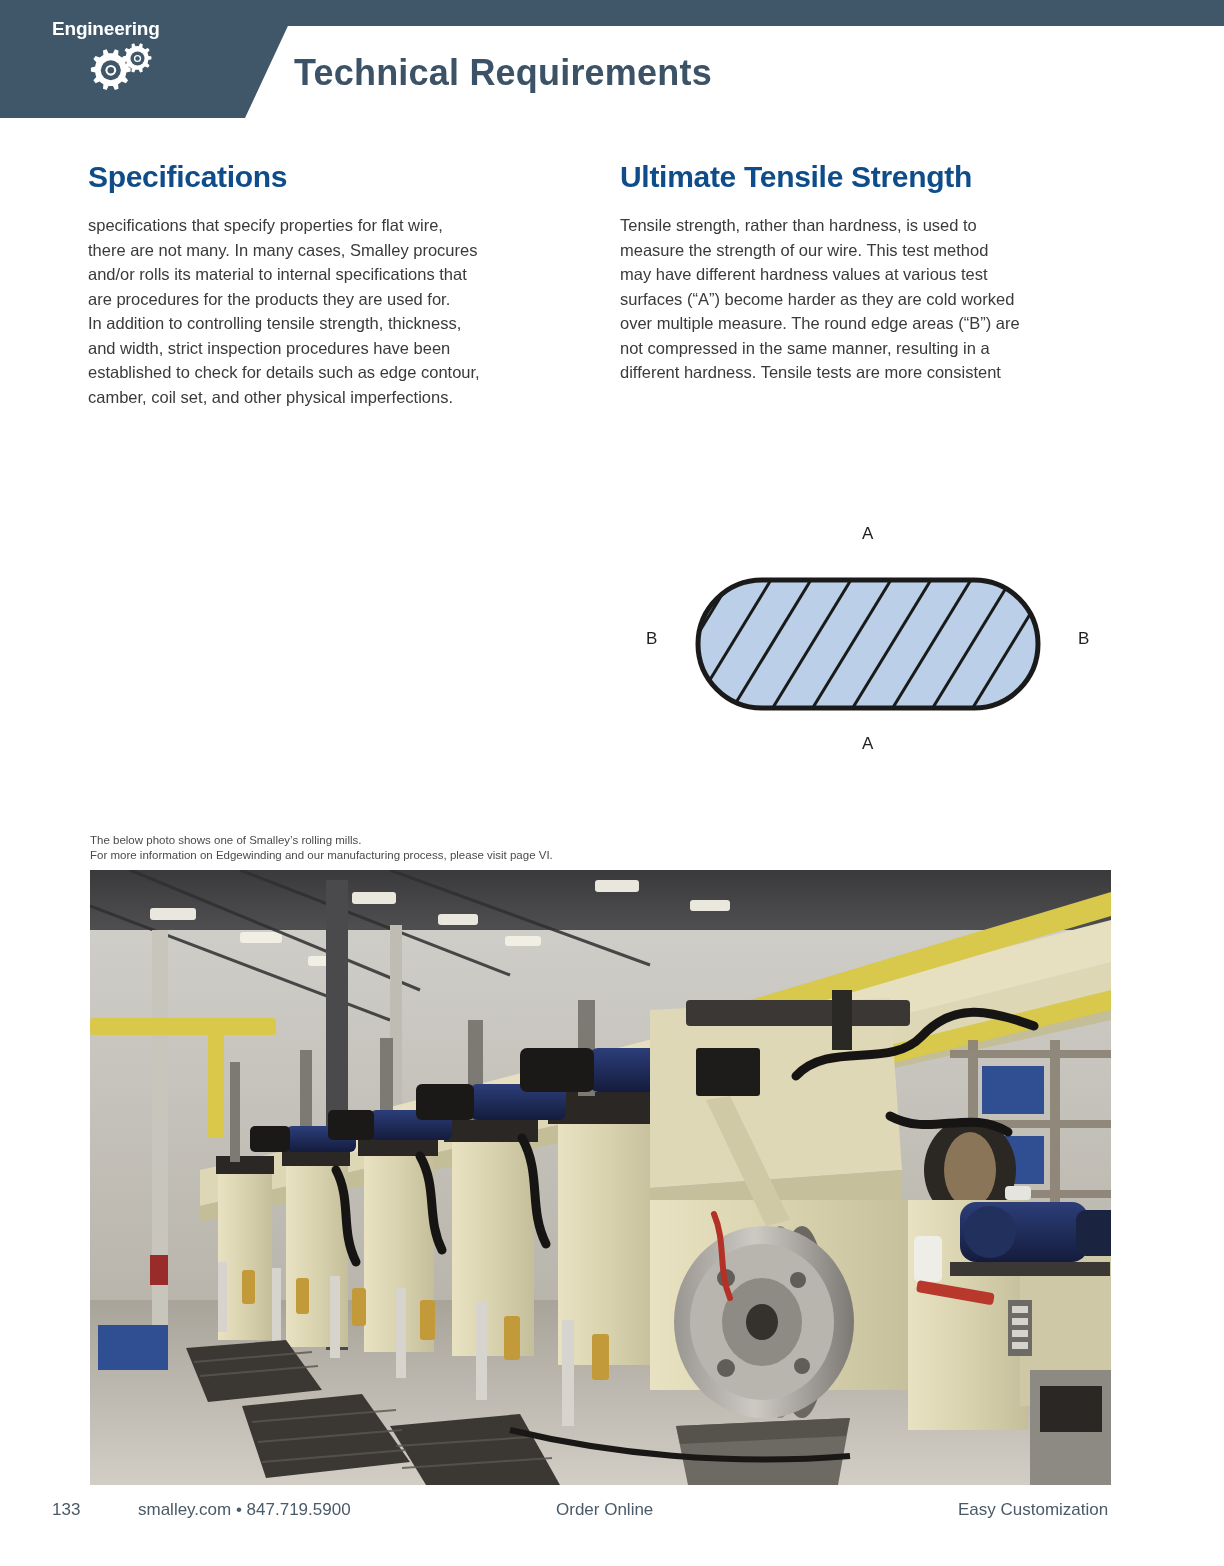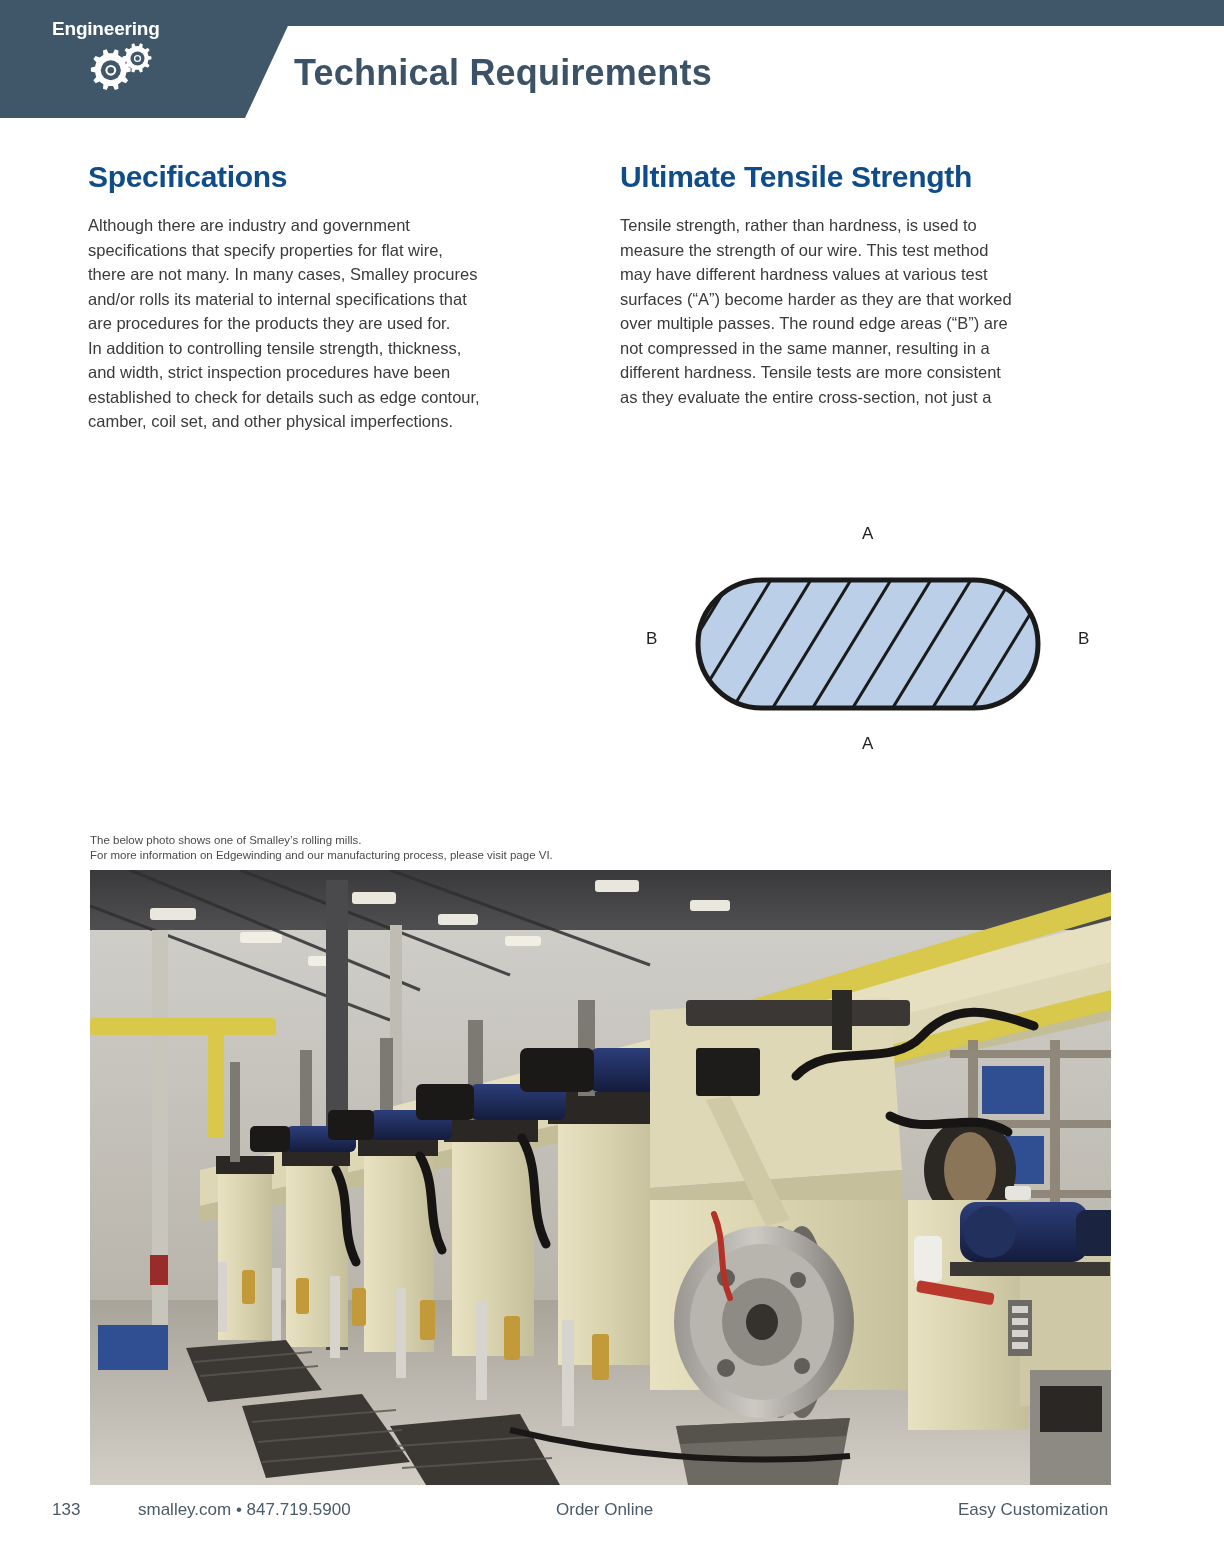--- a/index.html
+++ b/index.html
@@ -190,43 +190,41 @@
       <circle cx="26.8" cy="30.3" r="3.3" fill="#405769"></circle>
     </svg>
   </div>
 
   <div class="header-title">Technical Requirements</div>
 </div>
 
 <div class="col-left">
   <h2 class="section-heading">Specifications</h2>
   <p class="body-copy">
-    <span class="ln">Although there are industry and government</span>
     <span class="ln">specifications that specify properties for flat wire,</span>
     <span class="ln">there are not many. In many cases, Smalley procures</span>
     <span class="ln">and/or rolls its material to internal specifications that</span>
     <span class="ln">are procedures for the products they are used for.</span>
     <span class="ln">In addition to controlling tensile strength, thickness,</span>
     <span class="ln">and width, strict inspection procedures have been</span>
     <span class="ln">established to check for details such as edge contour,</span>
     <span class="ln">camber, coil set, and other physical imperfections.</span>
   </p>
 </div>
 
 <div class="col-right">
   <h2 class="section-heading">Ultimate Tensile Strength</h2>
   <p class="body-copy">
     <span class="ln">Tensile strength, rather than hardness, is used to</span>
     <span class="ln">measure the strength of our wire. This test method</span>
     <span class="ln">may have different hardness values at various test</span>
-    <span class="ln">surfaces (“A”) become harder as they are that worked</span>
-    <span class="ln">over multiple passes. The round edge areas (“B”) are</span>
+    <span class="ln">surfaces (“A”) become harder as they are cold worked</span>
+    <span class="ln">over multiple measure. The round edge areas (“B”) are</span>
     <span class="ln">not compressed in the same manner, resulting in a</span>
     <span class="ln">different hardness. Tensile tests are more consistent</span>
-    <span class="ln">as they evaluate the entire cross-section, not just a</span>
   </p>
 </div>
 
 <div class="diagram">
   <svg width="495" height="268" viewBox="0 0 495 268">
     <defs>
       <clipPath id="stadiumClip">
         <rect x="78" y="68" width="340" height="128" rx="64" ry="64"></rect>
       </clipPath>
     </defs>

